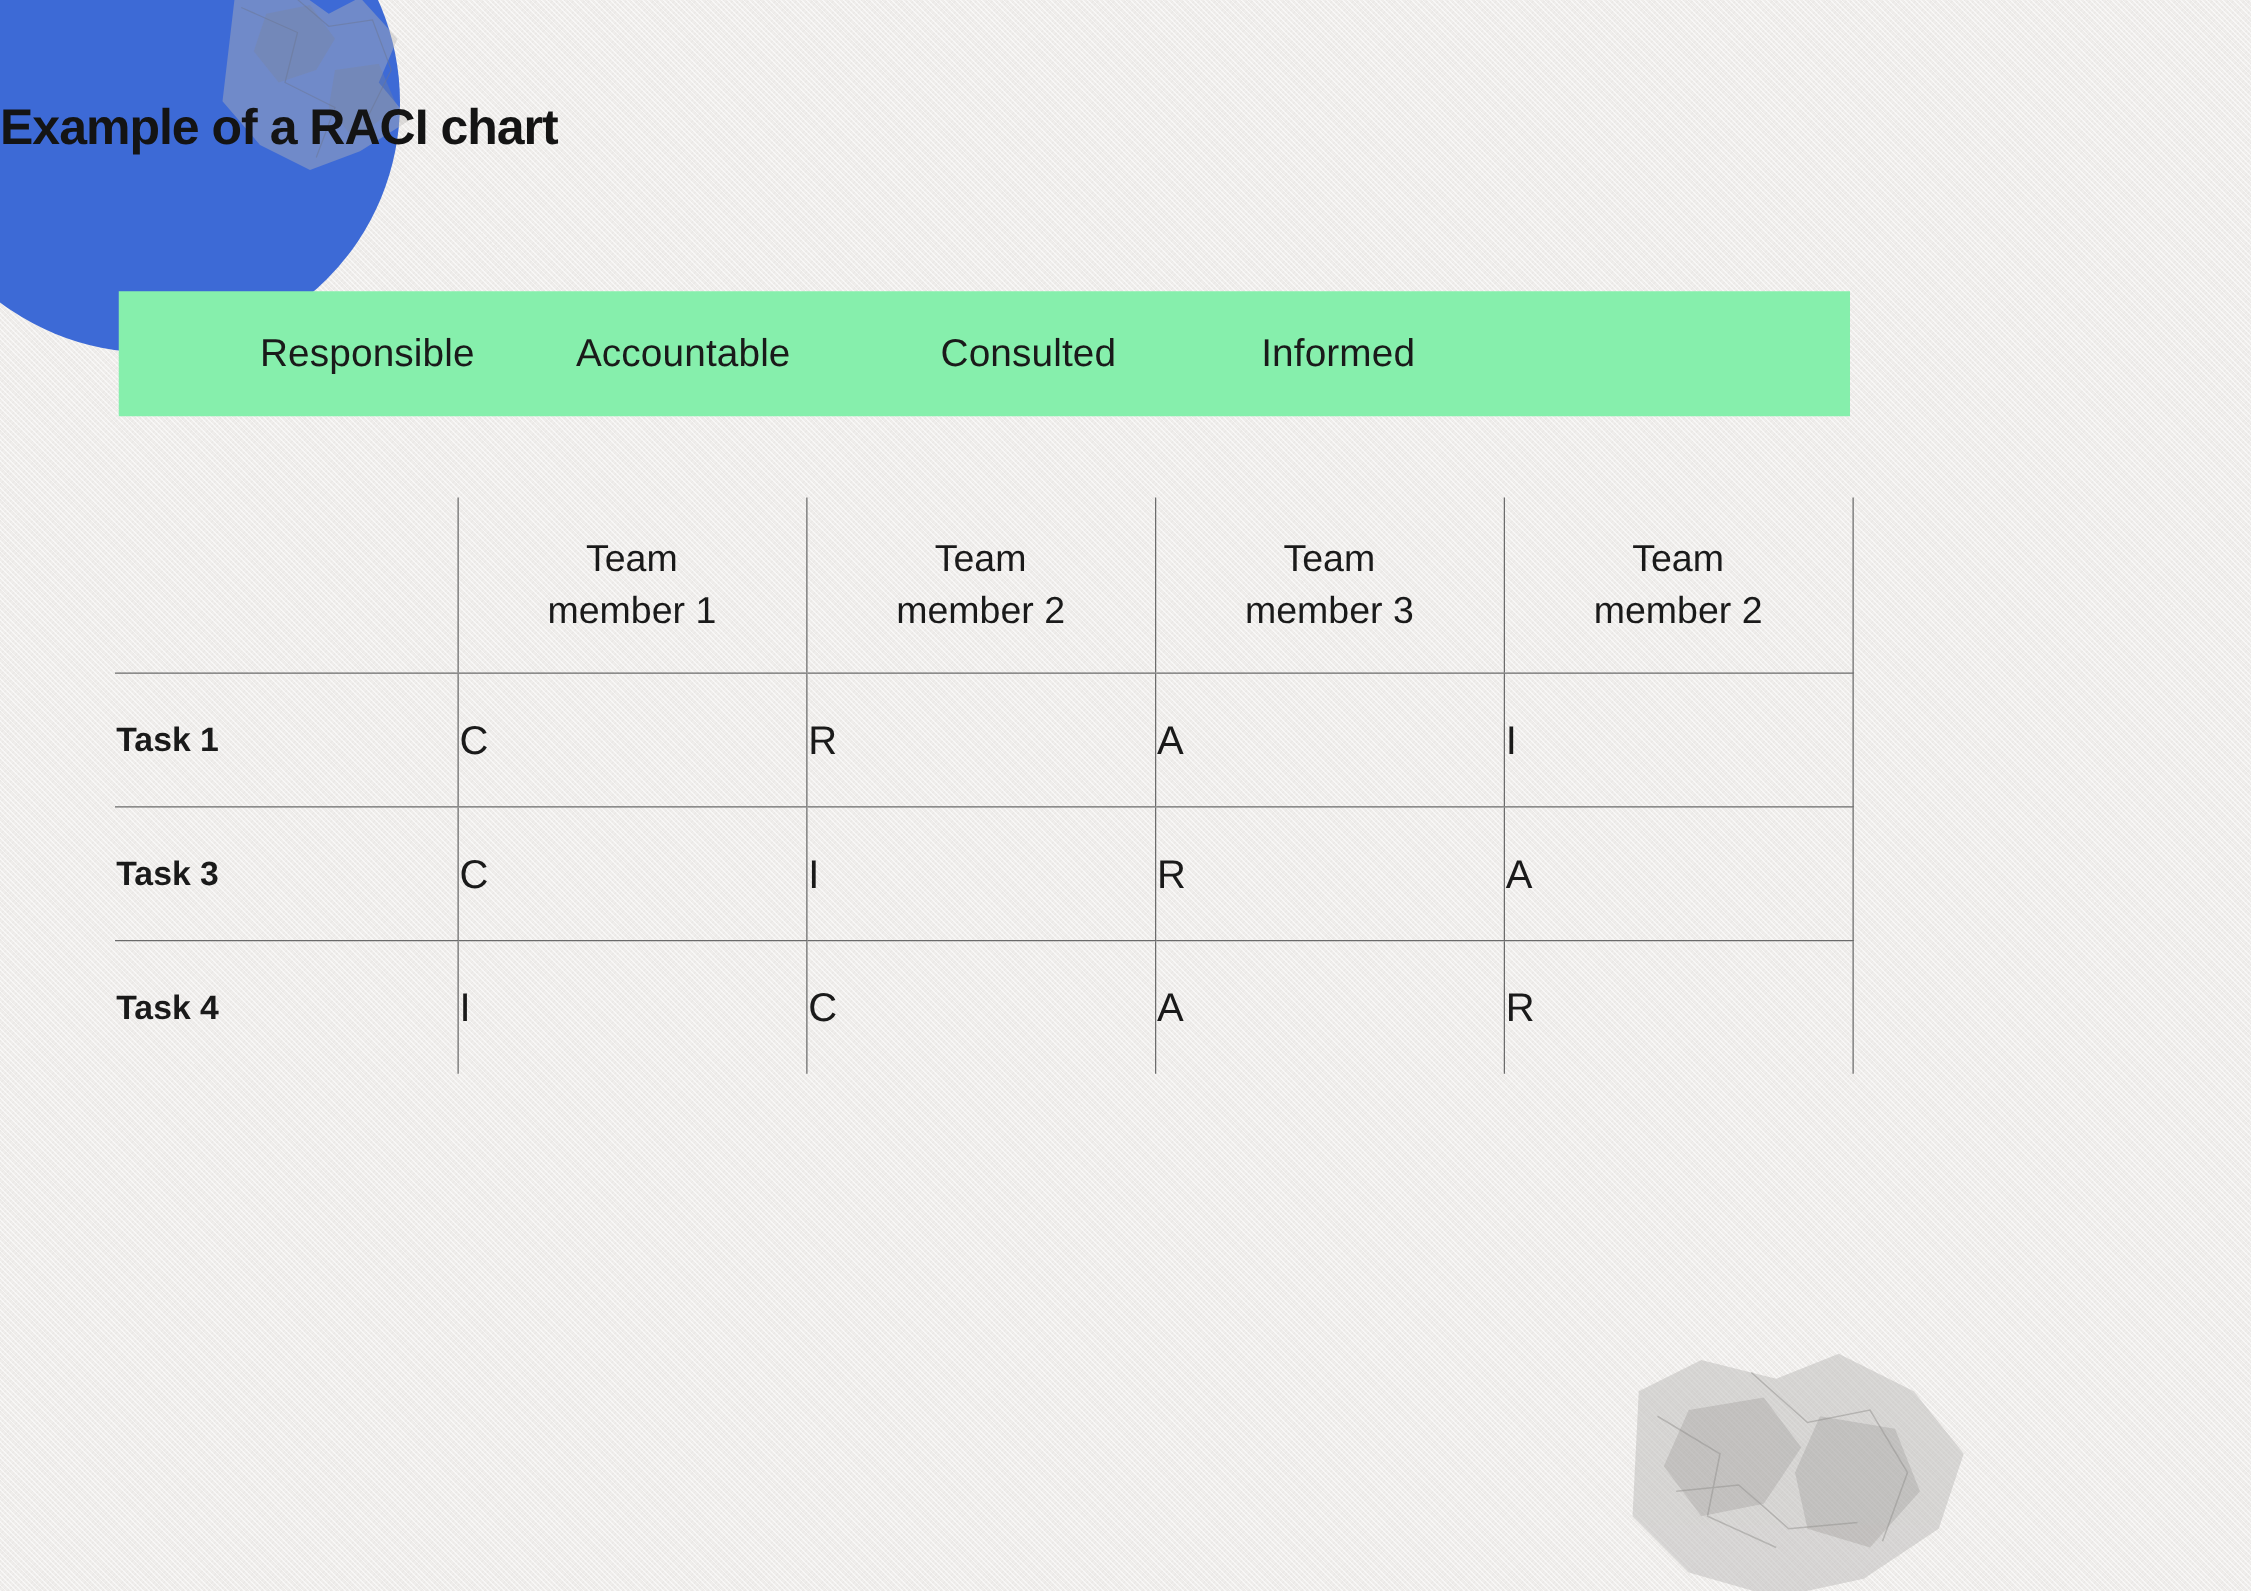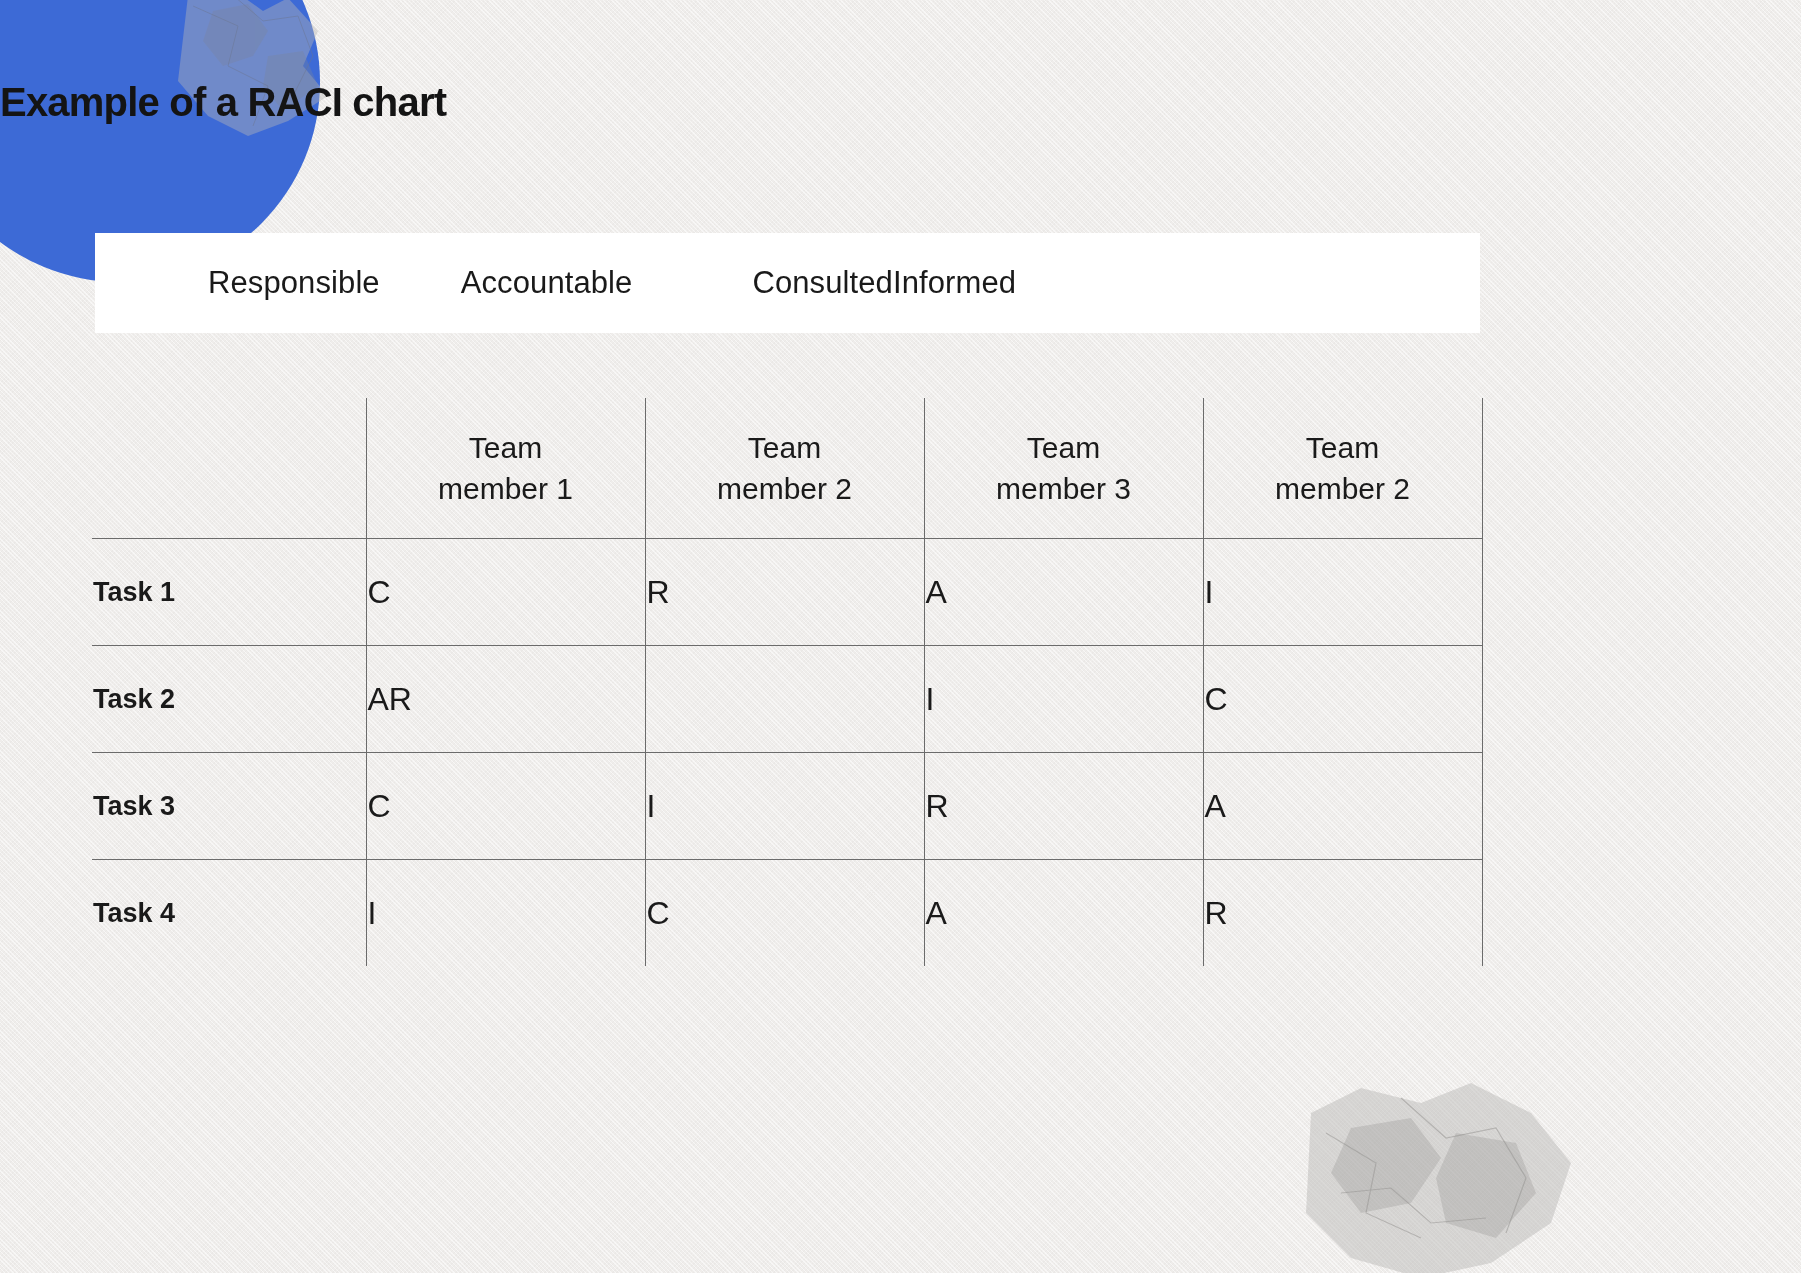--- a/index.html
+++ b/index.html
@@ -70,35 +70,35 @@
     z-index: 5;
   }
 
   
   .legend-bar {
     position: absolute;
     left: 95px;
     top: 233px;
     width: 1385px;
     height: 100px;
-    background: #ffffff;
+    background: #86efac;
     display: flex;
     align-items: center;
     z-index: 5;
   }
   .legend-item {
     font-size: 31px;
     color: #1a1a1a;
     letter-spacing: 0.1px;
     white-space: nowrap;
   }
   .legend-item.l0 { margin-left: 113px; }
   .legend-item.l1 { margin-left: 81px; }
   .legend-item.l2 { margin-left: 120px; }
-  .legend-item.l3 { }
+  .legend-item.l3 { margin-left: 116px; }
 
   
   .raci-table {
     position: absolute;
     left: 92px;
     top: 398px;
     width: 1390px;
     border-collapse: collapse;
     z-index: 5;
     table-layout: fixed;
@@ -232,27 +232,20 @@
   </thead>
   <tbody>
     <tr>
       <td class="task-label">Task 1</td>
       <td class="cellv">C</td>
       <td class="cellv">R</td>
       <td class="cellv">A</td>
       <td class="cellv last">I</td>
     </tr>
     <tr>
-      <td class="task-label">Task 2</td>
-      <td class="cellv">AR</td>
-      <td class="cellv"></td>
-      <td class="cellv">I</td>
-      <td class="cellv last">C</td>
-    </tr>
-    <tr>
       <td class="task-label">Task 3</td>
       <td class="cellv">C</td>
       <td class="cellv">I</td>
       <td class="cellv">R</td>
       <td class="cellv last">A</td>
     </tr>
     <tr>
       <td class="task-label">Task 4</td>
       <td class="cellv">I</td>
       <td class="cellv">C</td>

